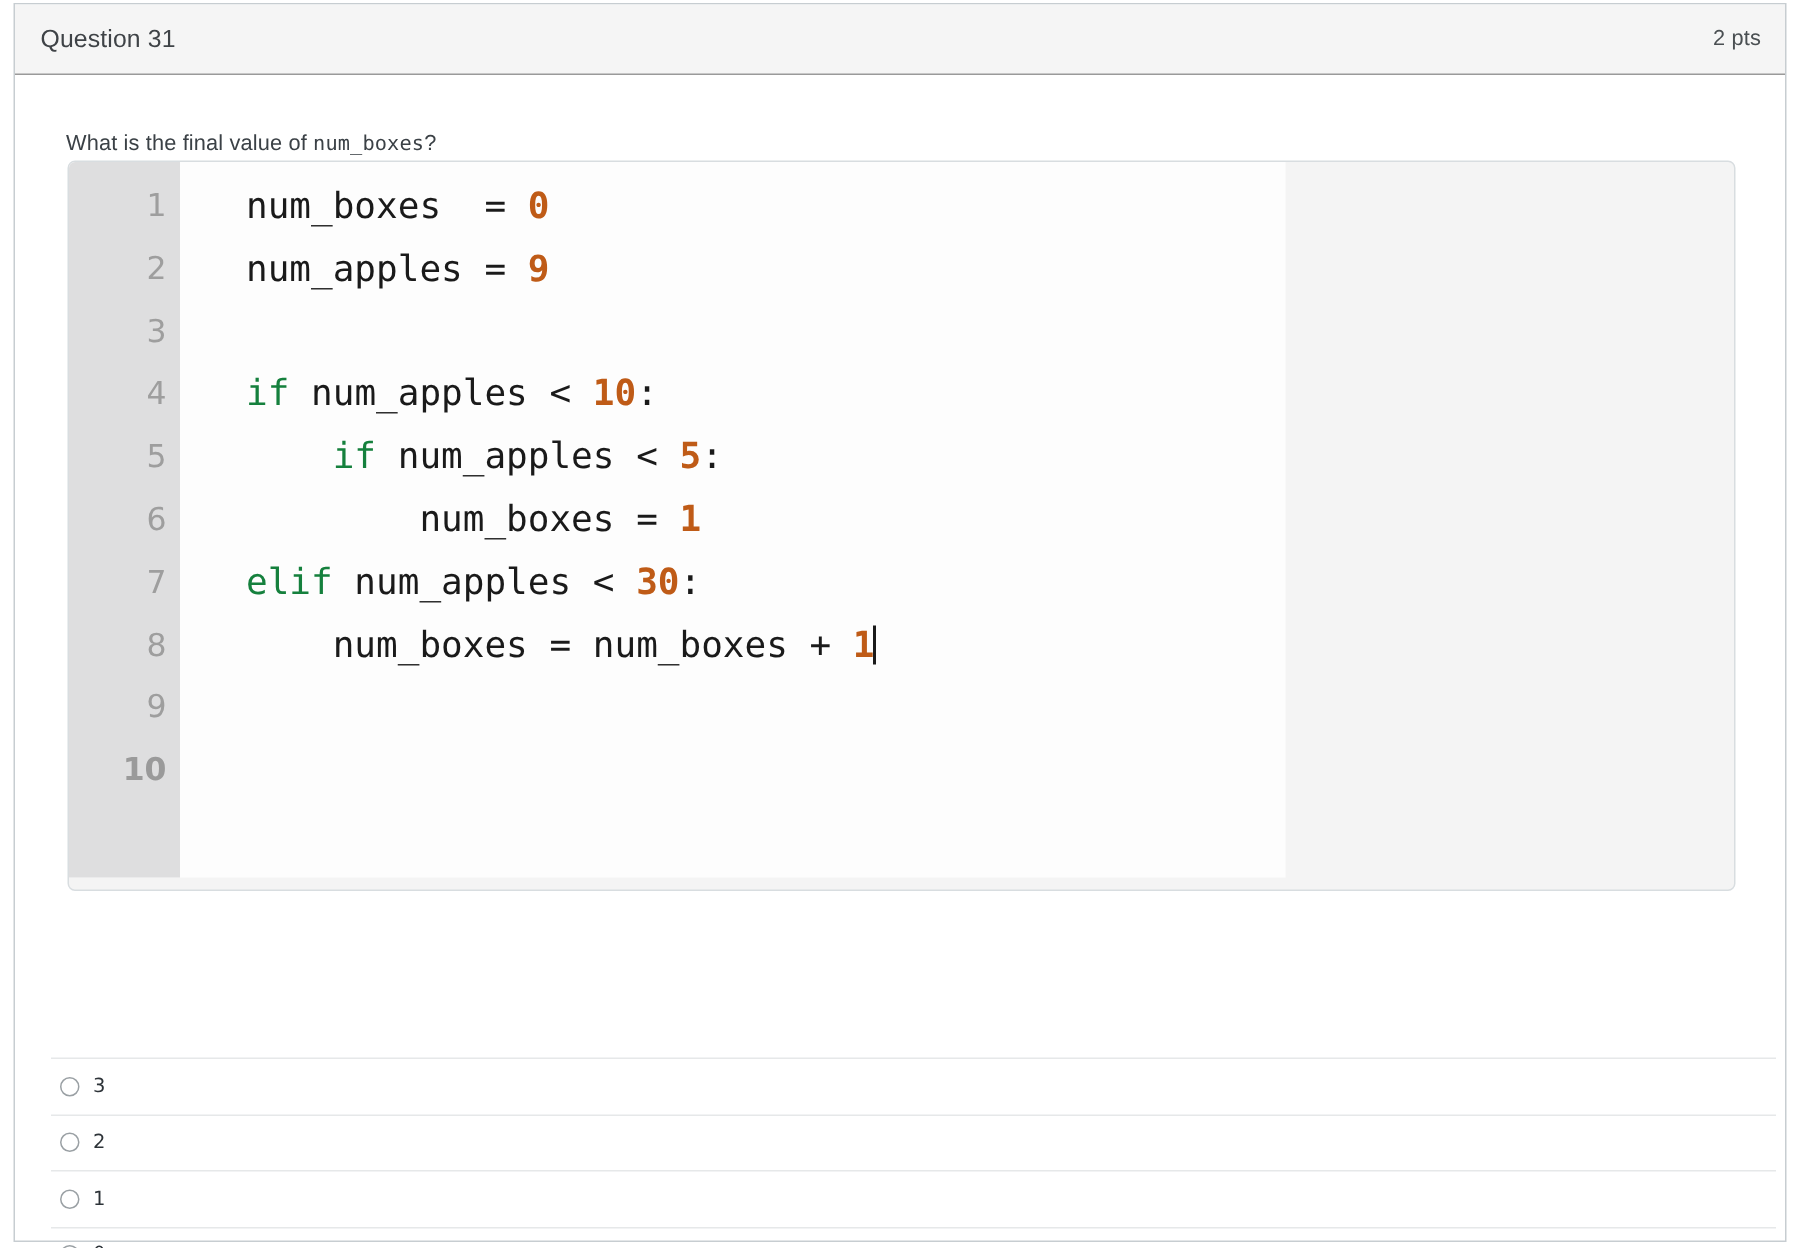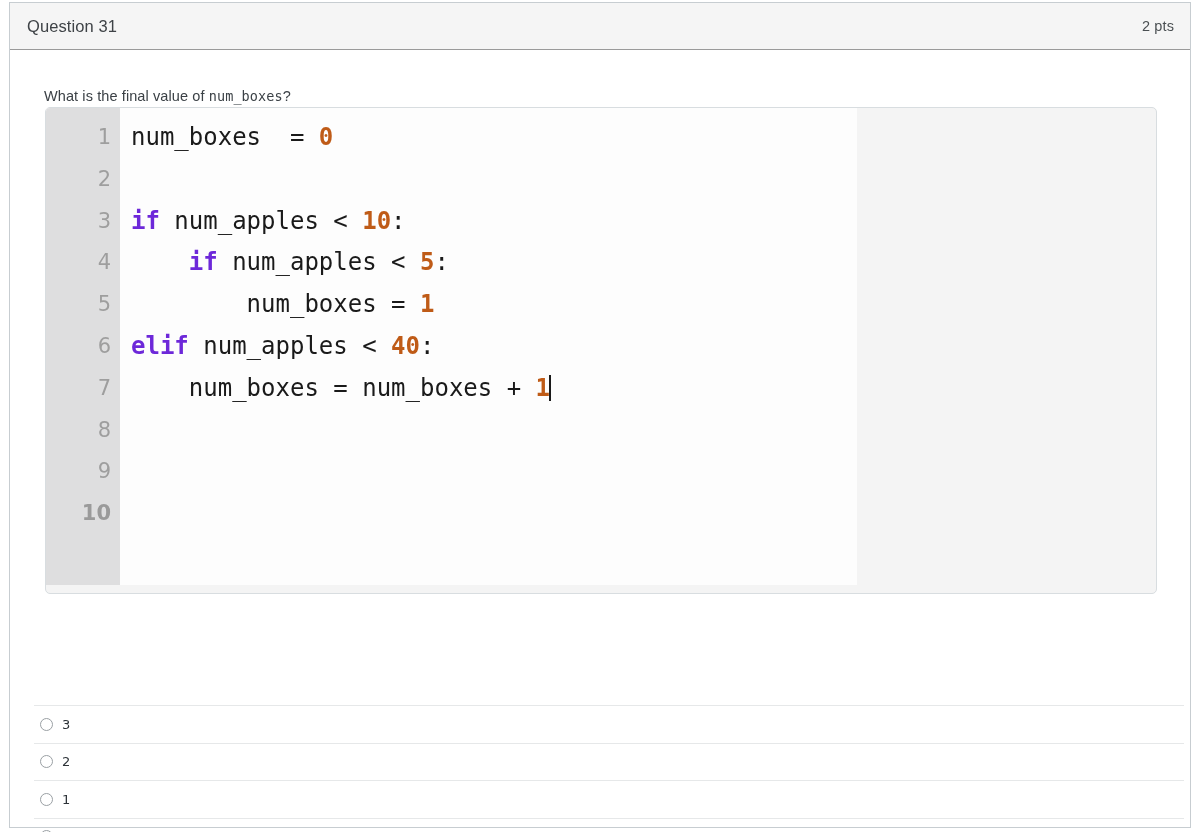--- a/index.html
+++ b/index.html
@@ -109,34 +109,35 @@
     line-height: 41.8px;
     color: #9e9e9e;
   }
   .gutter .ln.wide {
     color: #9a9a9a;
     font-weight: bold;
   }
   .code-lines {
     flex: 1 1 auto;
     padding-top: 9px;
-    padding-left: 11px;
+    padding-left: 24px;
     box-sizing: border-box;
     overflow: hidden;
+    margin-left: 20px;
   }
   .code-lines .cl {
     display: block;
     font-family: "DejaVu Sans Mono", "Liberation Mono", monospace;
     font-size: 24px;
     line-height: 41.8px;
     color: #1a1a1a;
     white-space: pre;
     height: 41.8px;
   }
-  .kw { color: #6d28d9; font-weight: bold; }
+  .kw { color: #15803d; font-weight: normal; }
   .num { color: #bf5b17; font-weight: bold; }
   .caret {
     display: inline-block;
     width: 2px;
     height: 26px;
     background: #1a1a1a;
     vertical-align: -5px;
     margin-left: -1px;
   }
   
@@ -195,25 +196,26 @@
               <span class="ln">4</span>
               <span class="ln">5</span>
               <span class="ln">6</span>
               <span class="ln">7</span>
               <span class="ln">8</span>
               <span class="ln">9</span>
               <span class="ln wide">10</span>
             </div>
           <div class="code-lines">
               <span class="cl"><span>num_boxes  = </span><span class="num">0</span></span>
+              <span class="cl"><span>num_apples = </span><span class="num">9</span></span>
               <span class="cl">&nbsp;</span>
               <span class="cl"><span class="kw">if</span><span> num_apples &lt; </span><span class="num">10</span><span>:</span></span>
               <span class="cl"><span>    </span><span class="kw">if</span><span> num_apples &lt; </span><span class="num">5</span><span>:</span></span>
               <span class="cl"><span>        num_boxes = </span><span class="num">1</span></span>
-              <span class="cl"><span class="kw">elif</span><span> num_apples &lt; </span><span class="num">40</span><span>:</span></span>
+              <span class="cl"><span class="kw">elif</span><span> num_apples &lt; </span><span class="num">30</span><span>:</span></span>
               <span class="cl"><span>    num_boxes = num_boxes + </span><span class="num">1</span><span class="caret"></span></span>
             </div>
         </div>
       </div>
 
       <div class="answers">
           <div class="answer-row">
             <span class="radio"></span>
             <span class="answer-label">3</span>
           </div>

